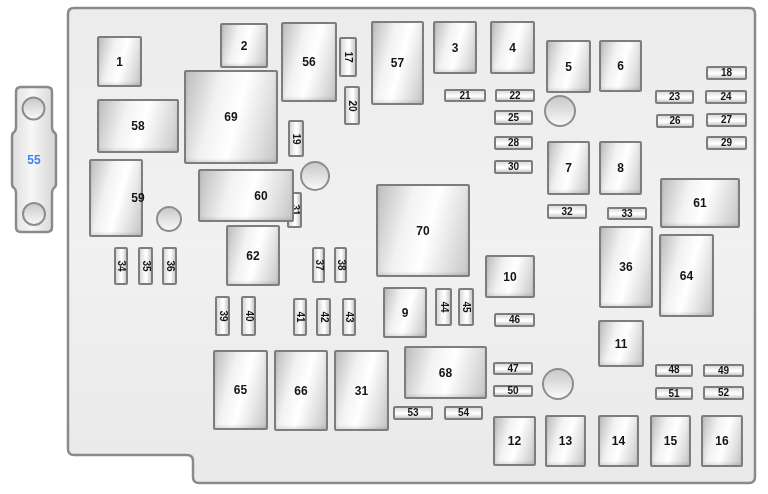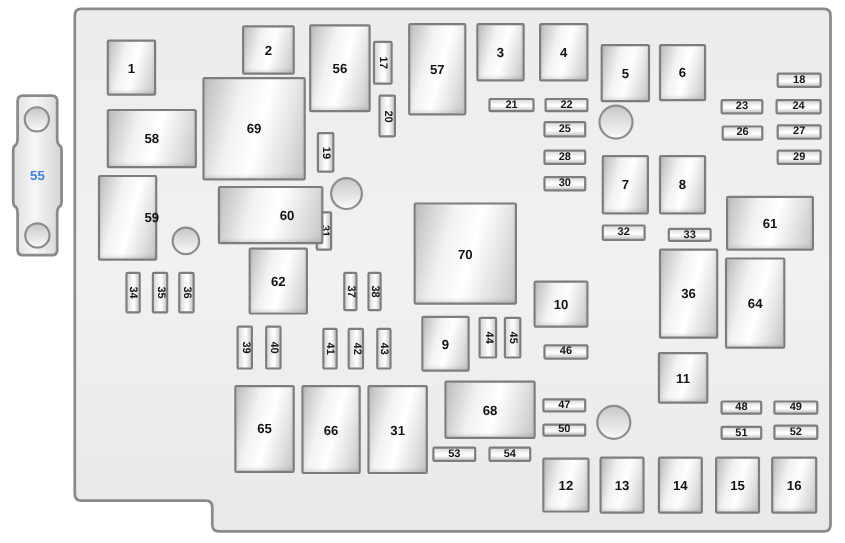--- a/index.html
+++ b/index.html
@@ -223,21 +223,21 @@
       </div>
       <div class="fuse vfuse" style="left: 458px; top: 288px; width: 16px; height: 38px;">
         <span class="num">45</span>
       </div>
       <div class="fuse hfuse" style="left: 494px; top: 313px; width: 41px; height: 14px;">
         <span class="num">46</span>
       </div>
       <div class="fuse hfuse" style="left: 493px; top: 362px; width: 40px; height: 13px; align-items: center;">
         <span class="num">47</span>
       </div>
-      <div class="fuse hfuse" style="left: 655px; top: 364px; width: 38px; height: 13px;">
+      <div class="fuse hfuse" style="left: 655px; top: 364px; width: 38px; height: 13px; align-items: flex-end;">
         <span class="num">48</span>
       </div>
       <div class="fuse hfuse" style="left: 703px; top: 364px; width: 41px; height: 13px;">
         <span class="num">49</span>
       </div>
       <div class="fuse hfuse" style="left: 493px; top: 385px; width: 40px; height: 12px;">
         <span class="num">50</span>
       </div>
       <div class="fuse hfuse" style="left: 655px; top: 387px; width: 38px; height: 13px;">
         <span class="num">51</span>

